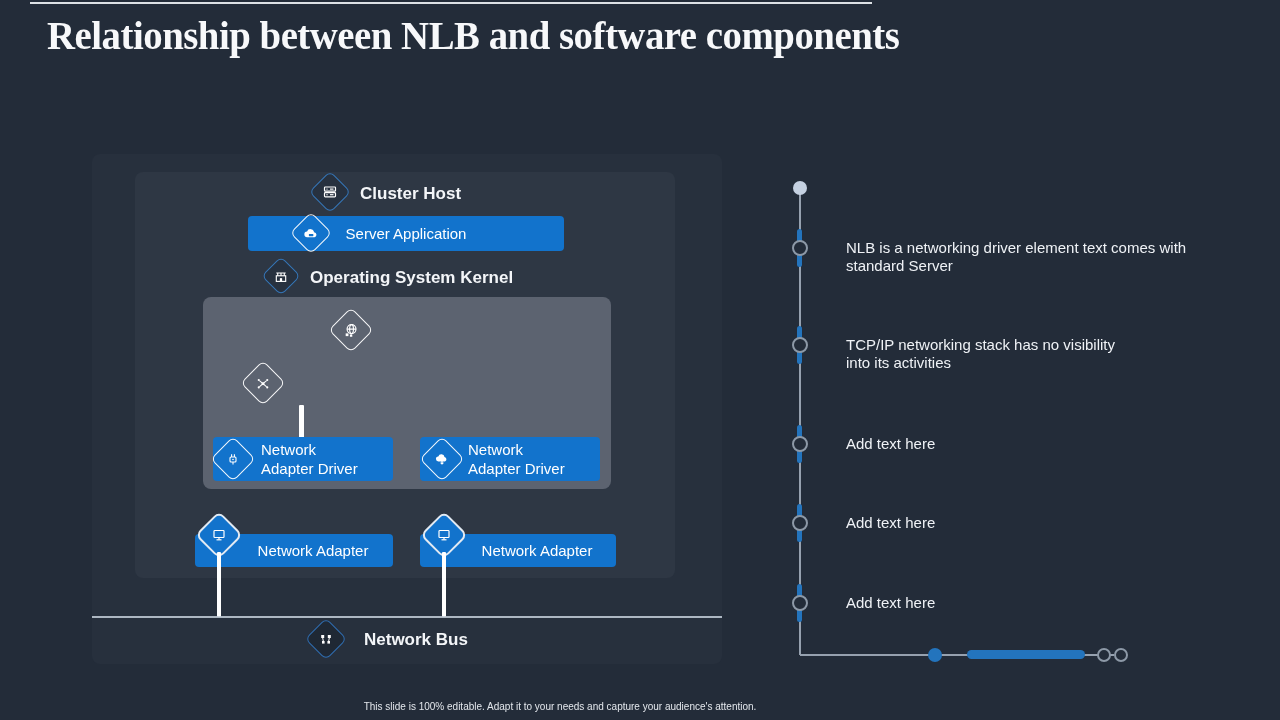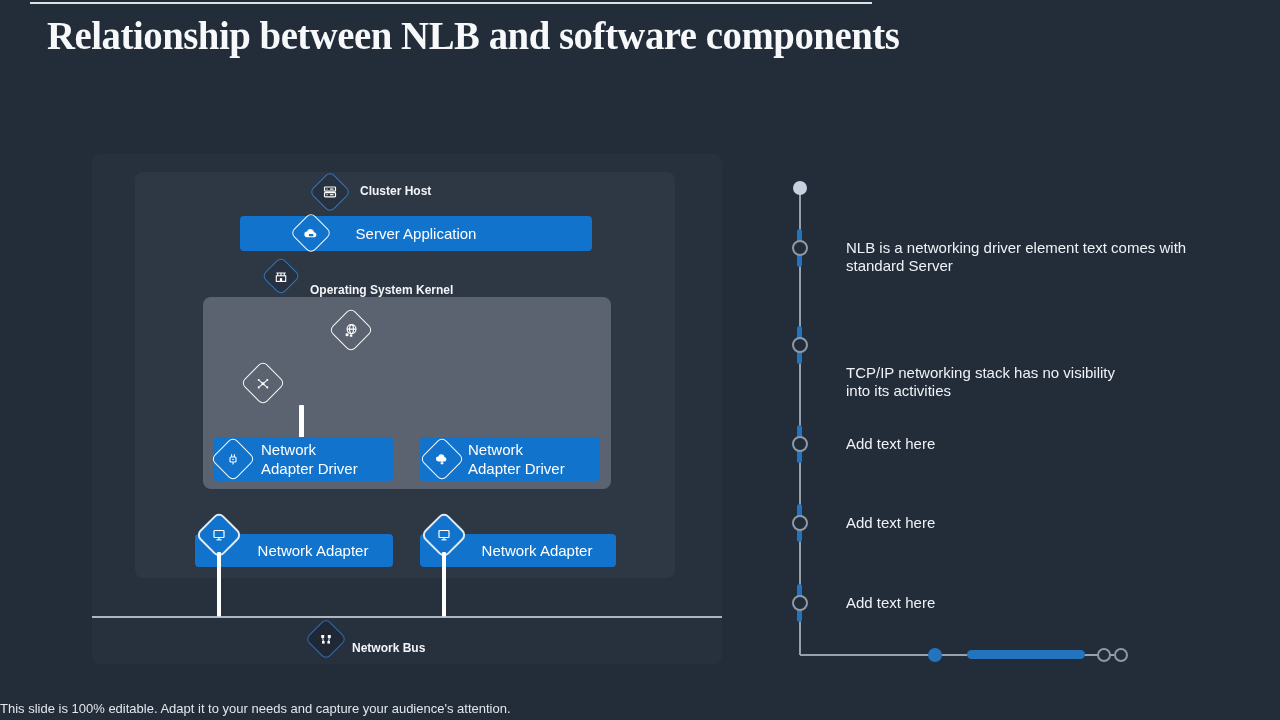--- a/index.html
+++ b/index.html
@@ -16,21 +16,21 @@
            transform:scaleX(.97); transform-origin:left; white-space:nowrap; }
   .subtitle { left:48px; top:80px; width:1000px; font-size:12.5px; color:#ccd3db; }
 
   .outer-panel { left:92px; top:154px; width:630px; height:510px; background:#27303d; border-radius:8px; }
   .inner-panel { left:135px; top:172px; width:540px; height:406px; background:#2e3744; border-radius:8px; }
   .kernel-box  { left:203px; top:297px; width:408px; height:192px; background:#5c6370; border-radius:8px; }
 
   .bar { background:#1273cc; border-radius:4px; display:flex; align-items:center; color:#fff; font-size:15px; }
   .bar.center { justify-content:center; }
 
-  .lbl { color:#f3f5f8; font-weight:700; font-size:12px; white-space:nowrap; }
+  .lbl { color:#f3f5f8; font-weight:700; font-size:17px; white-space:nowrap; }
 
   .diamond { position:absolute; transform:rotate(45deg); display:flex; align-items:center; justify-content:center; }
   .diamond > svg { transform:rotate(-45deg); }
   .d-outline-blue  { border:1.5px solid #3576b8; border-radius:6px; background:rgba(18,30,46,.25); }
   .d-outline-white { border:1.6px solid rgba(255,255,255,.95); border-radius:6px; }
   .d-filled-blue   { background:#1273cc; border:2px solid #e2eaf3; border-radius:7px; }
   .d-bus           { border:1.5px solid #2f6db1; border-radius:6px; background:#1f2834; }
 
   .two-line { white-space:pre-line; line-height:19px; }
 
@@ -41,21 +41,21 @@
   .tl-hline { left:800px; top:654px; width:314px; height:2px; background:#96a1af; }
   .tl-start-dot { left:793px; top:181px; width:14px; height:14px; border-radius:50%; background:#c5d1e1; }
   .tl-seg { left:797px; width:5px; height:38px; border-radius:3px; background:#2374bd; }
   .tl-circle { left:792px; width:16px; height:16px; border-radius:50%; border:2px solid #8d99a7; background:#232c39; }
   .tl-text { left:846px; width:390px; font-size:15px; color:#eff2f6; line-height:18px; white-space:pre-line; }
 
   .end-dot { left:928px; top:648px; width:14px; height:14px; border-radius:50%; background:#2374bd; }
   .end-bar { left:967px; top:650px; width:118px; height:9px; border-radius:5px; background:#2374bd; }
   .end-circle { top:648px; width:14px; height:14px; border-radius:50%; border:2px solid #8d99a7; background:#232c39; }
 
-  .footer { left:0; top:701px; width:1120px; font-size:13px; color:#e3e7ec; }
+  .footer { left:0; top:701px; width:1120px; text-align:center; font-size:10px; color:#e3e7ec; }
 
   svg { display:block; }
 </style>
 </head>
 <body>
 
 <div class="slide">
 
   <div class="abs top-rule"></div>
   <div class="abs title">Relationship between NLB and software components</div>
@@ -68,41 +68,41 @@
       <rect x="2.5" y="3" width="11" height="4.2" rx="0.8"></rect>
       <rect x="2.5" y="8.6" width="11" height="4.2" rx="0.8"></rect>
       <circle cx="5" cy="5.1" r="0.7" fill="#fff" stroke="none"></circle>
       <circle cx="5" cy="10.7" r="0.7" fill="#fff" stroke="none"></circle>
       <line x1="8" y1="5.1" x2="11.5" y2="5.1"></line>
       <line x1="8" y1="10.7" x2="11.5" y2="10.7"></line>
     </svg>
   </div>
   <div class="abs lbl" style="left:360px; top:184px;">Cluster Host</div>
 
-  <div class="abs bar center" style="left:240px; top:216px; width:352px; height:35px;">
+  <div class="abs bar center" style="left:248px; top:216px; width:316px; height:35px;">
     <span>Server Application</span>
   </div>
   <div class="diamond d-outline-white" style="left:296px; top:218px; width:30px; height:30px;">
     <svg width="17" height="17" viewBox="0 0 16 16" fill="#fff">
       <path d="M4.6 11.4a2.7 2.7 0 0 1-.3-5.4 3.4 3.4 0 0 1 6.6.7 2.4 2.4 0 0 1 .5 4.7z"></path>
       <rect x="6" y="8.2" width="4.2" height="2.1" rx="0.4" fill="#1273cc"></rect>
     </svg>
   </div>
 
   <div class="diamond d-outline-blue" style="left:267px; top:262px; width:28px; height:28px;">
     <svg width="15" height="15" viewBox="0 0 16 16" stroke="#fff" fill="none" stroke-width="1.2">
       <rect x="3" y="7" width="10" height="6"></rect>
       <line x1="4.5" y1="7" x2="4.5" y2="4"></line>
       <line x1="8" y1="7" x2="8" y2="4"></line>
       <line x1="11.5" y1="7" x2="11.5" y2="4"></line>
       <line x1="3" y1="4" x2="13" y2="4"></line>
       <rect x="6.8" y="9.5" width="2.4" height="3.5" fill="#fff" stroke="none"></rect>
     </svg>
   </div>
-  <div class="abs lbl" style="left:310px; top:268px;margin-top:15px;">Operating System Kernel</div>
+  <div class="abs lbl" style="left:310px; top:268px;">Operating System Kernel</div>
 
   <div class="abs kernel-box"></div>
 
   <div class="diamond d-outline-white" style="left:335px; top:314px; width:32px; height:32px;">
     <svg width="17" height="17" viewBox="0 0 16 16" stroke="#fff" fill="none" stroke-width="1.1">
       <circle cx="8.5" cy="6.5" r="4.2"></circle>
       <ellipse cx="8.5" cy="6.5" rx="1.8" ry="4.2"></ellipse>
       <line x1="4.3" y1="6.5" x2="12.7" y2="6.5"></line>
       <rect x="3" y="10.5" width="2.6" height="2.6" fill="#fff" stroke="none"></rect>
       <rect x="7" y="11.5" width="2.2" height="2.2" fill="#fff" stroke="none"></rect>
@@ -180,34 +180,34 @@
   <div class="diamond d-bus" style="left:311px; top:624px; width:30px; height:30px;">
     <svg width="16" height="16" viewBox="0 0 16 16" stroke="#fff" fill="#fff" stroke-width="1">
       <rect x="3.2" y="4" width="3" height="3" stroke="none"></rect>
       <rect x="9.8" y="4" width="3" height="3" stroke="none"></rect>
       <rect x="4" y="10" width="2.6" height="2.6" stroke="none"></rect>
       <rect x="9.4" y="10" width="2.6" height="2.6" stroke="none"></rect>
       <line x1="4.7" y1="7" x2="5.3" y2="10"></line>
       <line x1="11.3" y1="7" x2="10.7" y2="10"></line>
     </svg>
   </div>
-  <div class="abs lbl" style="left:352px; top:630px;margin-top:11px;">Network Bus</div>
+  <div class="abs lbl" style="left:364px; top:630px;">Network Bus</div>
 
   <div class="abs tl-vline"></div>
   <div class="abs tl-hline"></div>
   <div class="abs tl-start-dot"></div>
 
   <div class="abs tl-seg" style="top:229px;"></div>
   <div class="abs tl-circle" style="top:240px;"></div>
   <div class="abs tl-text" style="top:239px;">NLB is a networking driver element text comes with
 standard Server</div>
 
   <div class="abs tl-seg" style="top:326px;"></div>
   <div class="abs tl-circle" style="top:337px;"></div>
-  <div class="abs tl-text" style="top:336px;margin-top:28px;">TCP/IP networking stack has no visibility
+  <div class="abs tl-text" style="top:336px;">TCP/IP networking stack has no visibility
 into its activities</div>
 
   <div class="abs tl-seg" style="top:425px;"></div>
   <div class="abs tl-circle" style="top:436px;"></div>
   <div class="abs tl-text" style="top:435px;">Add text here</div>
 
   <div class="abs tl-seg" style="top:504px;"></div>
   <div class="abs tl-circle" style="top:515px;"></div>
   <div class="abs tl-text" style="top:514px;">Add text here</div>
 

